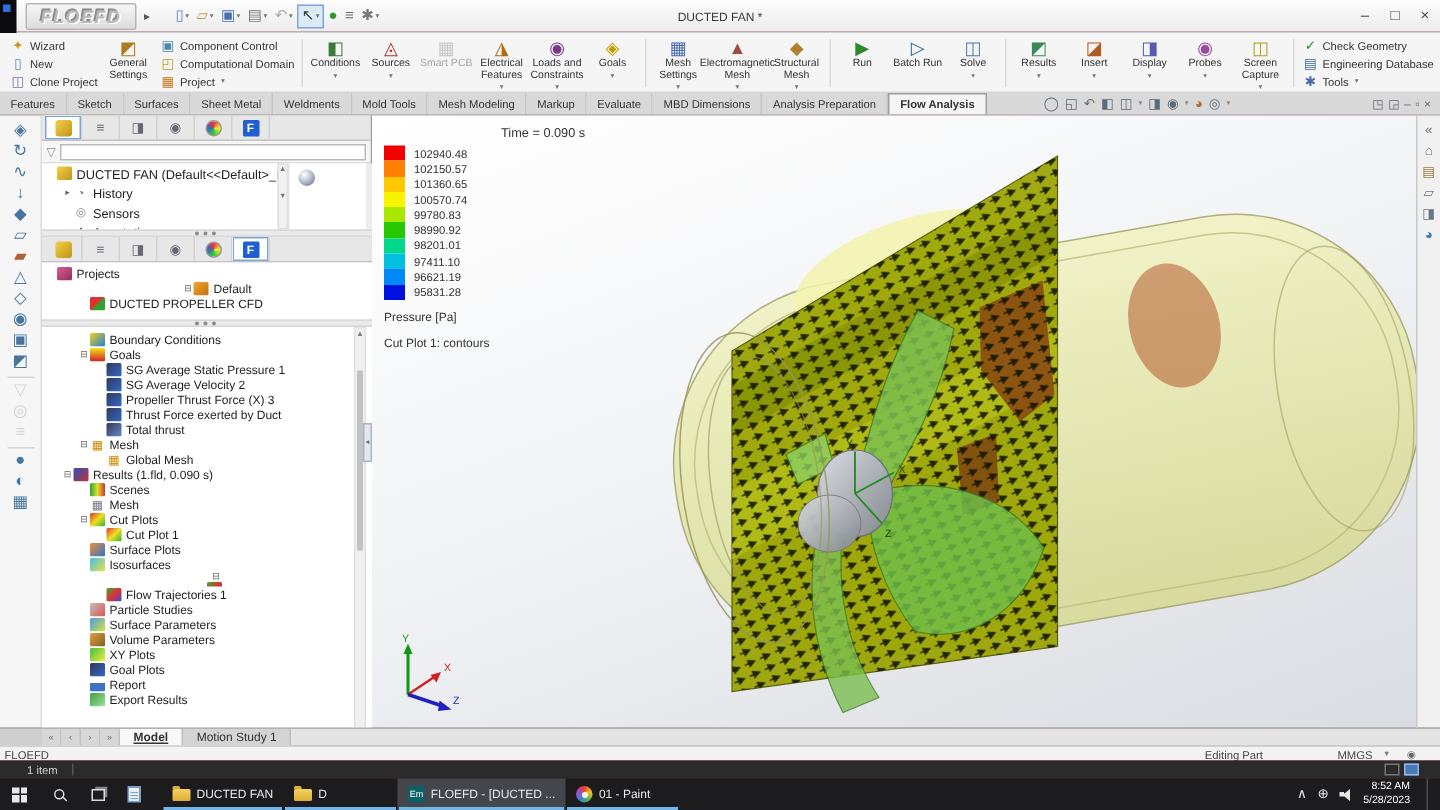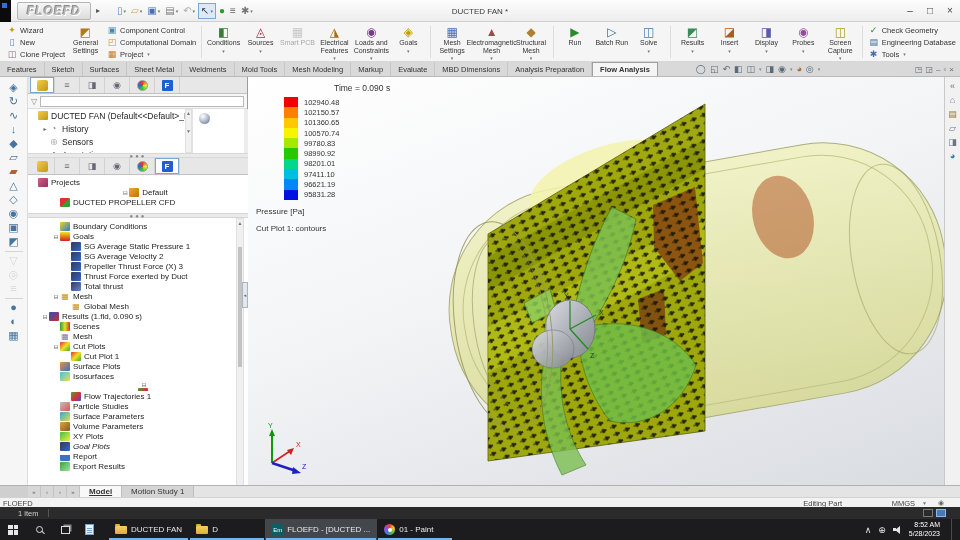--- a/index.html
+++ b/index.html
@@ -103,21 +103,21 @@
   #ascroll .thumb { position:absolute; left:1px; top:28px; width:4px; height:120px; background:#c2c2c2; }
   #ascroll .sa { position:absolute; left:0; width:6px; font-size:5px; color:#777; text-align:center; }
   #collapsetab { position:absolute; right:-1px; top:205px; width:6px; height:26px; background:#e3e8ef;
     border:1px solid #aab4c2; font-size:5px; color:#667; display:flex; align-items:center; justify-content:center; }
 
   
   #viewport { position:absolute; left:248px; top:0; width:696px; height:408px;
     background:linear-gradient(160deg,#ffffff 0%,#f3f4f6 45%,#d9dce1 100%); overflow:hidden; }
   #timelabel { position:absolute; left:86px; top:6px; font-size:8.5px; color:#333; }
   #legend { position:absolute; left:8px; top:20px; }
-  .lg-row { display:flex; align-items:center; height:10.3px;margin-left:28px; }
+  .lg-row { display:flex; align-items:center; height:10.3px; }
   .lg-sw { width:14px; height:10.3px; flex:none; }
   .lg-val { font-size:7.5px; color:#333; padding-left:6px; }
   #lg-param { font-size:8px; color:#333; margin-top:7px; }
   #lg-plot { font-size:8px; color:#333; margin-top:8px; }
   #triad { position:absolute; left:8px; bottom:10px; }
 
   #taskpane { position:absolute; right:0; top:0; width:16px; height:408px; background:#f1f1f1;
     border-left:1px solid #c9c9c9; display:flex; flex-direction:column; align-items:center; padding-top:3px; }
   #taskpane .tpi { font-size:9px; line-height:12px; height:14px; color:#6a7684; }
 
@@ -639,21 +639,21 @@
               <div class="trow compact" style="padding-left: 24px;">
                 <span class="exp"></span>
                 <span class="tico" style="background: linear-gradient(135deg, rgb(224, 160, 64), rgb(128, 96, 32));"></span>
                 <span class="tlabel">Volume Parameters</span>
               </div>
               <div class="trow compact" style="padding-left: 24px;">
                 <span class="exp"></span>
                 <span class="tico" style="background: linear-gradient(135deg, rgb(64, 192, 64), rgb(240, 240, 64));"></span>
                 <span class="tlabel">XY Plots</span>
               </div>
-              <div class="trow compact" style="padding-left: 24px; font-style: italic;">
+              <div class="trow compact" style="padding-left: 24px;">
                 <span class="exp"></span>
                 <span class="tico" style="background: linear-gradient(135deg, rgb(51, 58, 85), rgb(51, 102, 204));"></span>
                 <span class="tlabel">Goal Plots</span>
               </div>
               <div class="trow compact" style="padding-left: 24px;">
                 <span class="exp"></span>
                 <span class="tico" style="background: linear-gradient(rgb(255, 255, 255) 35%, rgb(64, 112, 192) 35%);"></span>
                 <span class="tlabel">Report</span>
               </div>
               <div class="trow compact" style="padding-left: 24px;">

